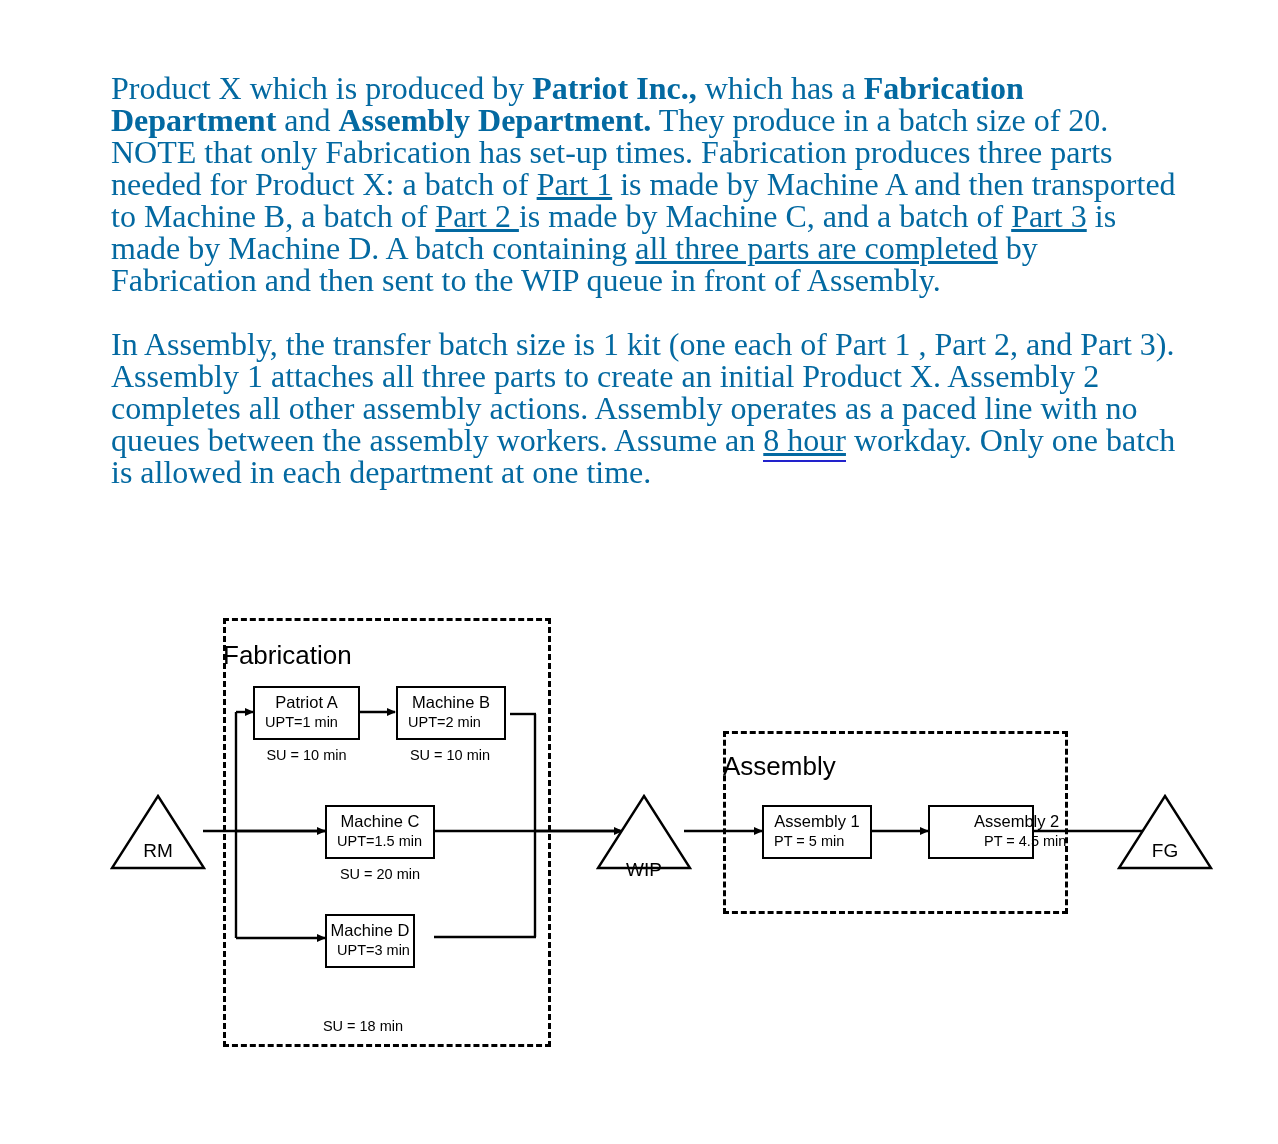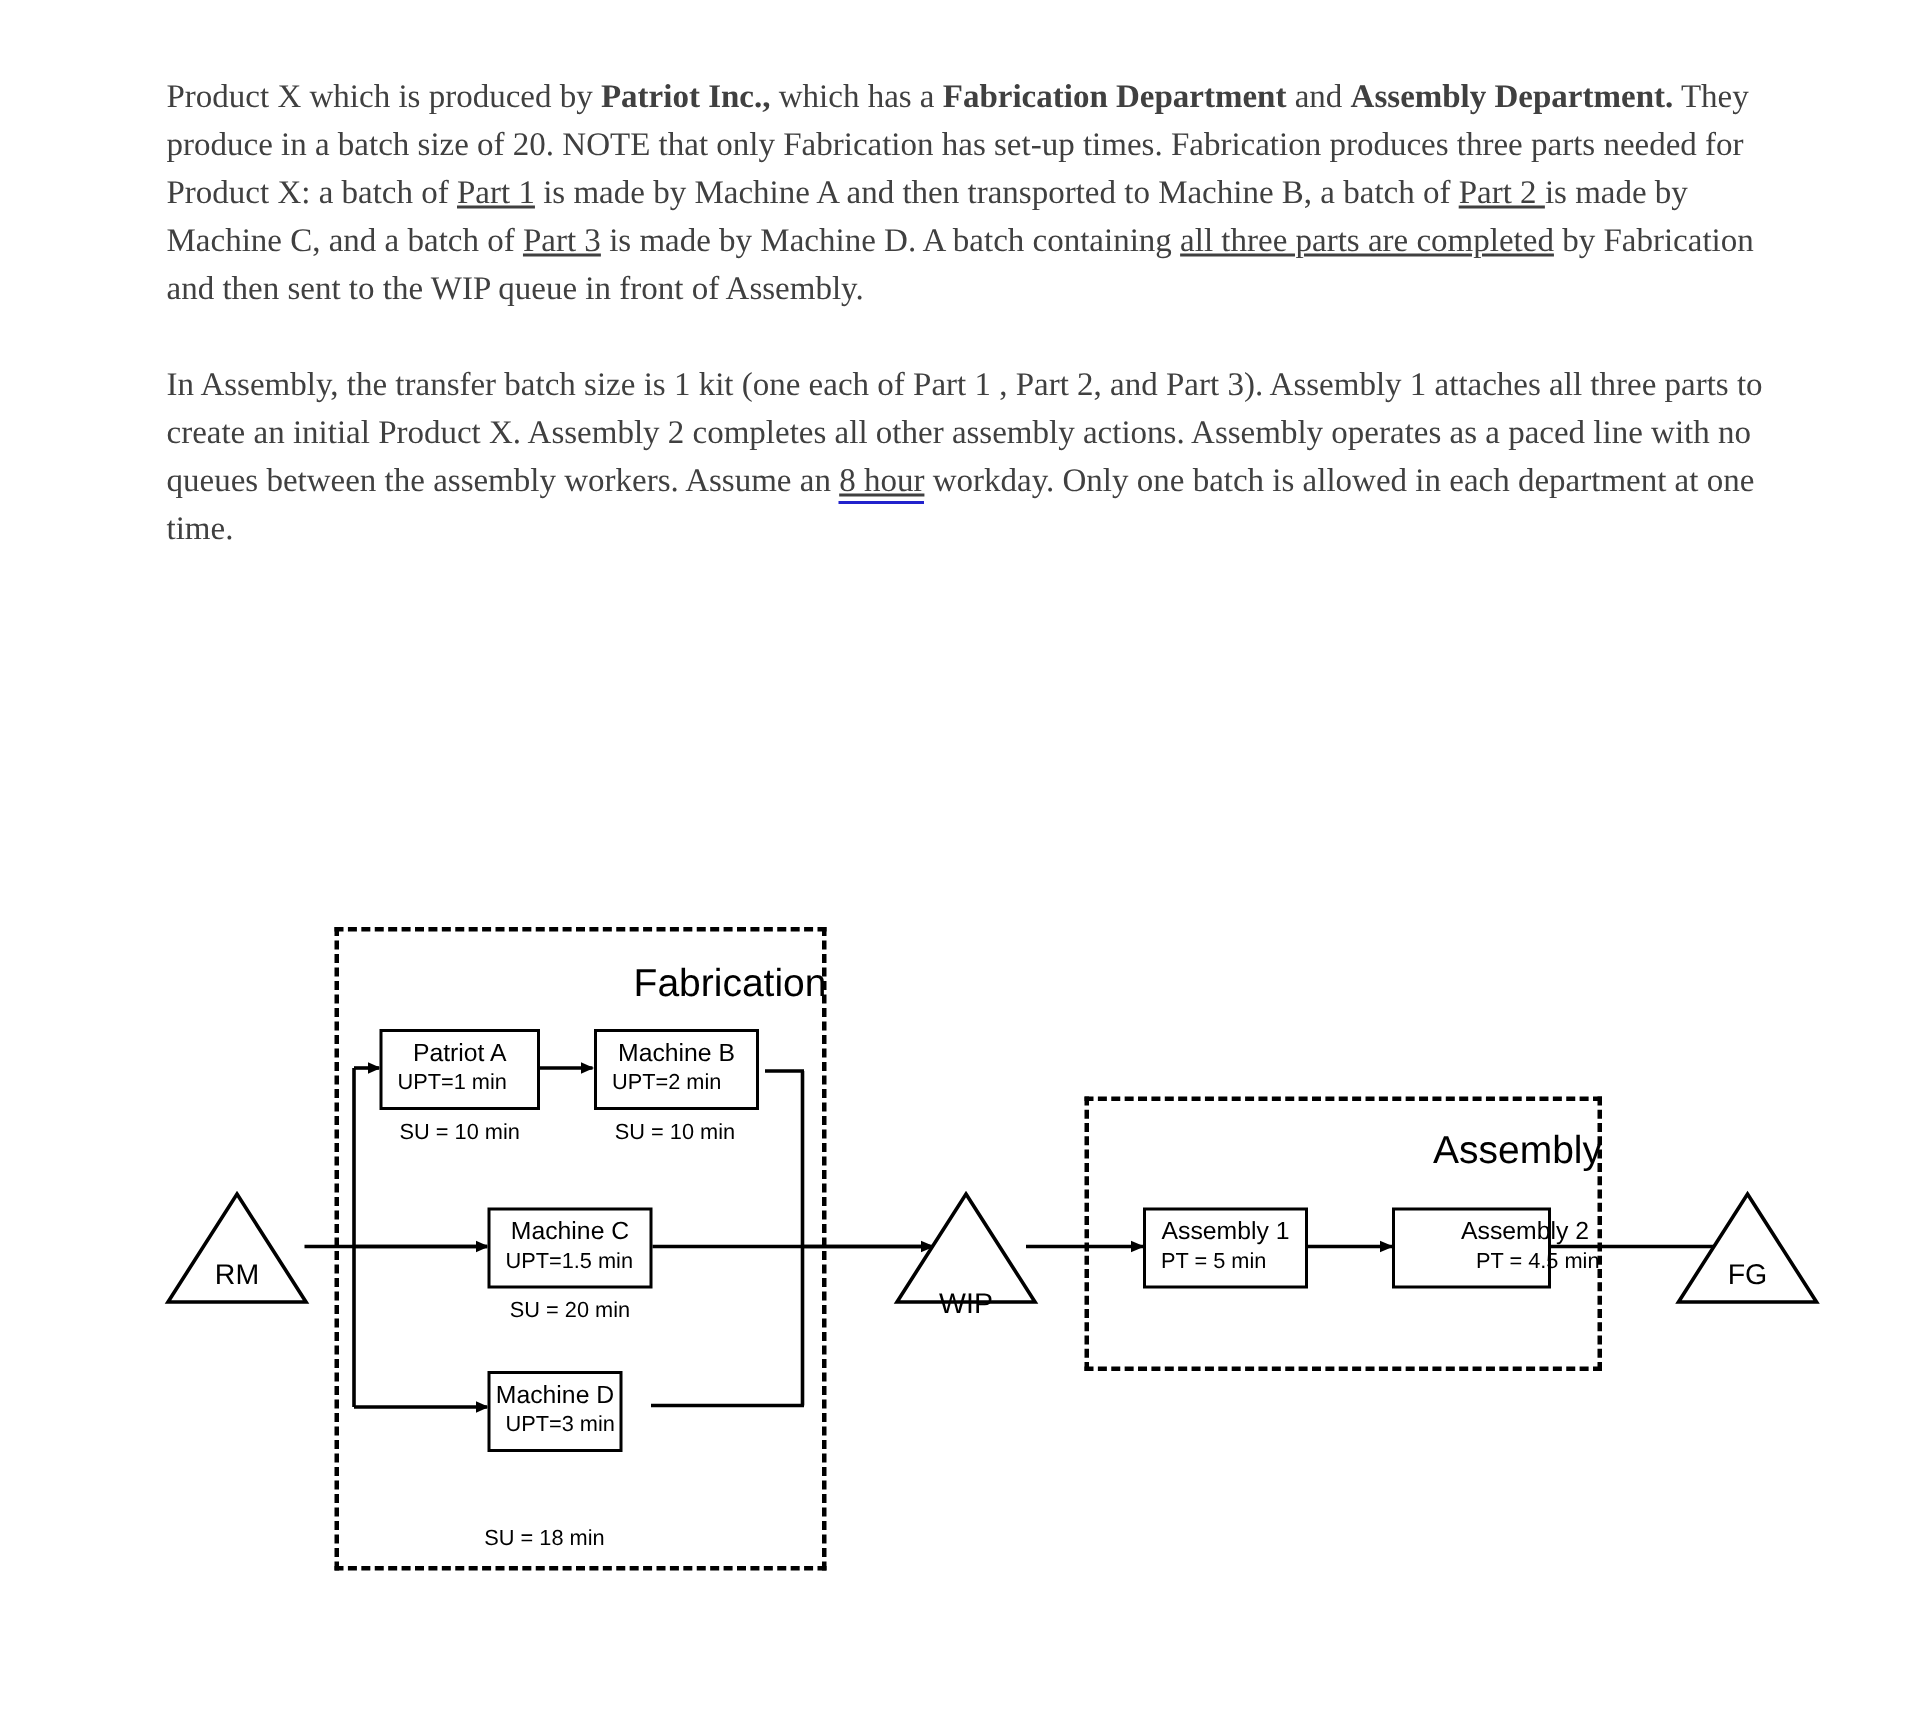--- a/index.html
+++ b/index.html
@@ -12,26 +12,26 @@
     height: 1144px;
     position: relative;
     overflow: hidden;
     font-family: "Liberation Serif", serif;
   }
 
   
   #prose {
     position: absolute;
     left: 111px;
-    top: 48px;
+    top: 72px;
     width: 1070px;
     font-family: "Liberation Serif", serif;
-    font-size: 22px;
+    font-size: 32px;
     line-height: 32px;
-    color: #404040;
+    color: #0369a1;
   }
   #prose p { margin: 0; }
   #prose .para-gap { height: 32px; }
   .b { font-weight: bold; }
   .u { text-decoration: underline; }
   .u-blue {
     text-decoration: underline;
     position: relative;
   }
   .u-blue::after {
@@ -58,21 +58,21 @@
     top: 0;
   }
 
   .dept-box {
     position: absolute;
     border: 3px dashed #000000;
     box-sizing: border-box;
   }
   .dept-title {
     position: absolute;
-    text-align: right;
+    text-align: left;
     font-family: "Liberation Sans", sans-serif;
     font-size: 26px;
     color: #000000;
     white-space: nowrap;
   }
 
   .node-box {
     position: absolute;
     border: 2px solid #000000;
     box-sizing: border-box;

